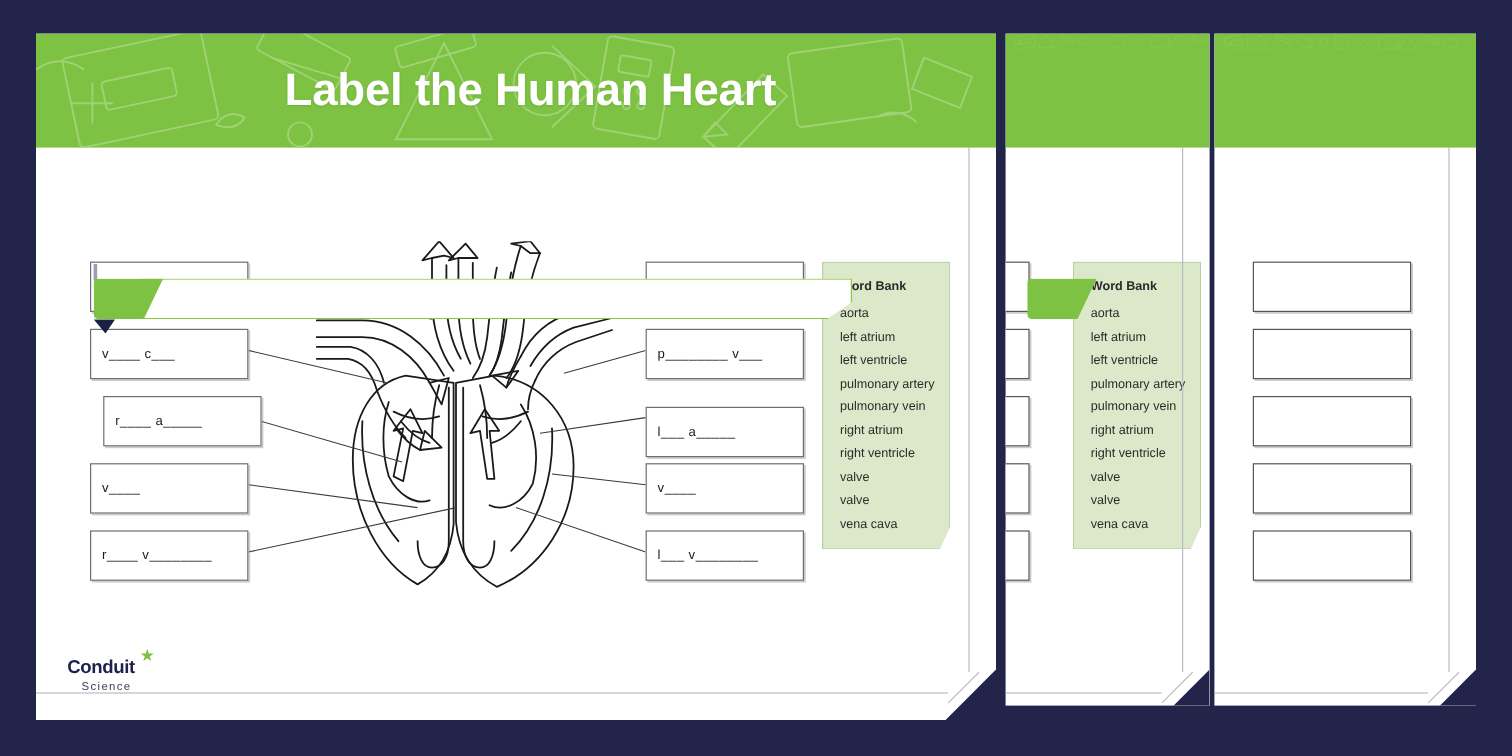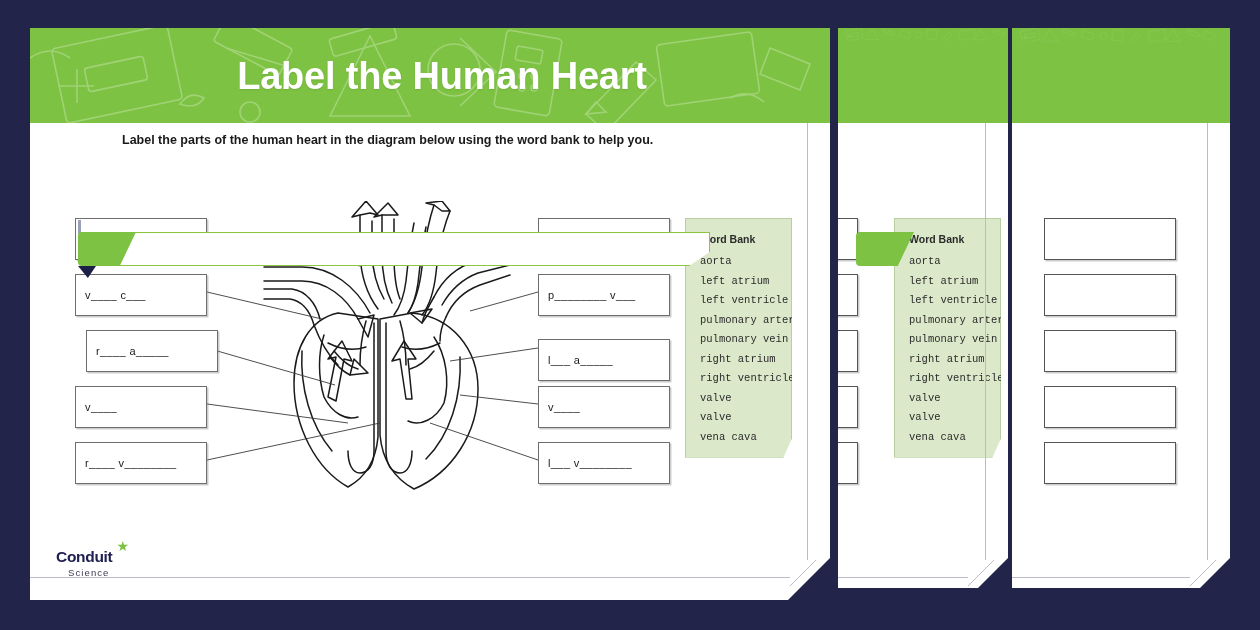--- a/index.html
+++ b/index.html
@@ -107,21 +107,21 @@
   
   .word-bank {
     position: absolute;
     width: 107px;
     background: #dbe8c9;
     border: 1px solid #b9cfa2;
     padding: 14px 0 14px 14px;
     clip-path: polygon(0 0, 100% 0, 100% 92%, 92% 100%, 0 100%);
   }
   .wb-title { font-size: 10.5px; font-weight: bold; color:#2b2b2b; margin-bottom: 10px; }
-  .wb-item  { font-size: 10.5px; color:#2b2b2b; margin-bottom: 7.5px; white-space: nowrap; font-family: Liberation Mono, monospace; }
+  .wb-item  { font-size: 10.5px; color:#2b2b2b; margin-bottom: 7.5px; white-space: nowrap; }
   .wb-item:last-child { margin-bottom: 0; }
 
   
   .logo { position: absolute; left: 26px; bottom: 22px; }
   .logo-main { font-size: 15.5px; font-weight: bold; color:#202050; letter-spacing:-.3px;margin-top:23px; }
   .logo-star { color:#7dc242; font-size:14px; margin-left:4px; }
   .logo-sub  { font-size: 9.5px; font-weight: normal; color:#3a3a52; letter-spacing:1.1px; margin-left:12px; margin-top:1px; }
 
   .heart { position: absolute; }
   .leader { position: absolute; left:0; top:0; }
@@ -258,21 +258,20 @@
     </div>
 
     <div class="body">
 
       <div class="banner-wrap">
         <div class="banner-stem"></div>
         <div class="banner-body"></div>
         <div class="banner-tab"></div>
         <div class="banner-tab-shadow"></div>
       </div>
-      <div class="banner-text">Label the parts of the human heart in the diagram below using the word bank to help you.</div>
 
       <svg class="heart" style="left:232px; top:78px;" width="250" height="292" viewBox="0 0 250 292">
         <g fill="none" stroke="#1a1a1a" stroke-width="1.5" stroke-linejoin="round" stroke-linecap="round">
 
           <path d="M76 112 C48 118 32 146 32 182 C32 226 54 268 86 286 C104 276 114 258 116 236 L116 118 Z"></path>
           <path d="M150 112 C190 116 216 148 216 188 C216 232 190 272 152 288 C130 276 120 256 118 234 L118 118 Z"></path>
 
           <path d="M112 122 L112 250 C112 264 106 272 98 272 C90 272 86 262 86 250"></path>
           <path d="M124 122 L124 250 C124 264 130 272 138 272 C146 272 150 262 150 250"></path>
 

